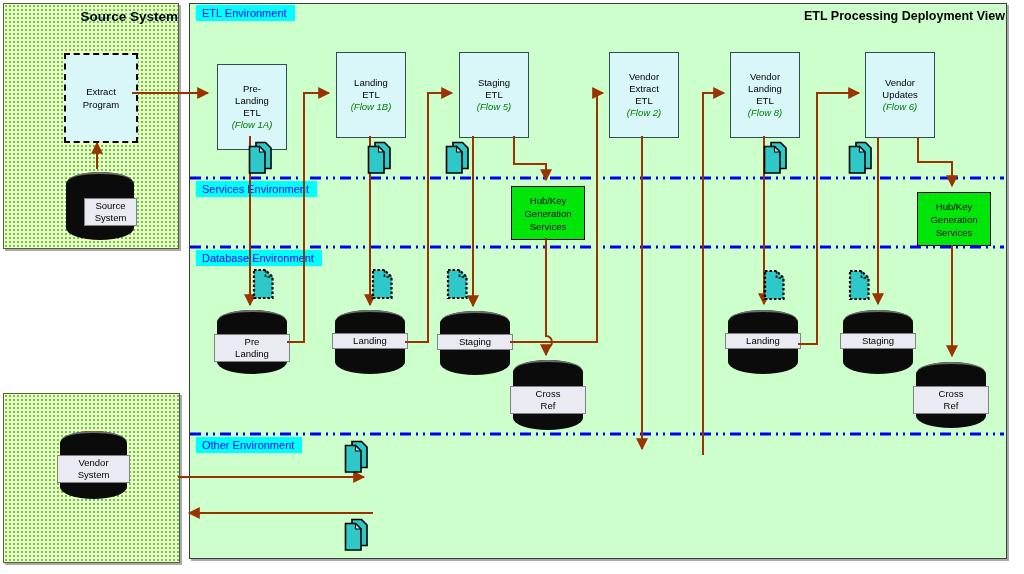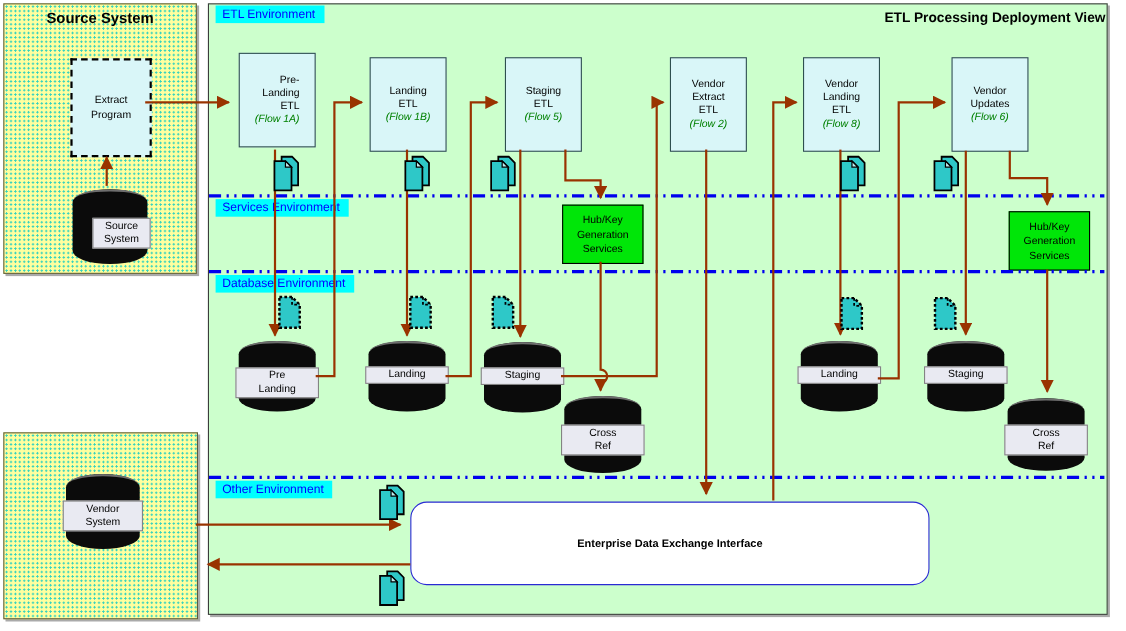--- a/index.html
+++ b/index.html
@@ -7,21 +7,21 @@
     position:relative;width:1024px;height:574px;background:#fff;overflow:hidden;
     font-family:"Liberation Sans","DejaVu Sans",sans-serif;color:#000;
   }
   
   .ybox{
     position:absolute;background-color:#FFFF9E;
     background-image:radial-gradient(circle,#2FD0C0 0.9px,transparent 1px);
     background-size:4px 4px;
     border:1px solid #5c5c3a;box-shadow:2px 2px 0 #aaa;z-index:1;
   }
-  .ytitle{position:absolute;left:0;right:0;text-align:center;font-weight:bold;font-size:13.5px;z-index:2;}
+  .ytitle{position:absolute;left:0;right:0;text-align:right;font-weight:bold;font-size:13.5px;z-index:2;}
   .gbox{
     position:absolute;left:189px;top:3px;width:816px;height:554px;
     background:#CCFFCC;border:1px solid #3c3c3c;box-shadow:2px 2px 0 #aaa;z-index:1;
   }
   .gtitle{position:absolute;left:189px;top:9px;width:816px;text-align:right;font-weight:bold;font-size:12.5px;z-index:2;}
   .envtag{
     position:absolute;background:#00FFFF;color:#0000FF;font-size:11px;
     padding:2px 8px 2px 6px;white-space:nowrap;z-index:2;
   }
   
@@ -92,21 +92,21 @@
     </div>
   </div>
 
   <div class="gbox"></div>
   <div class="gtitle">ETL Processing Deployment View</div>
   <div class="envtag" style="left:196px;top:5px;">ETL Environment</div>
   <div class="envtag" style="left:196px;top:181px;">Services Environment</div>
   <div class="envtag" style="left:196px;top:250px;">Database Environment</div>
   <div class="envtag" style="left:196px;top:437px;">Other  Environment</div>
 
-  <div class="pbox" style="left:217px;top:48px;text-align:right;">
+  <div class="pbox" style="left:217px;top:64px;">
     <div>
       <span class="ln">Pre-</span>
       <span class="ln">Landing</span>
       <span class="ln">ETL</span>
       <span class="flow">(Flow 1A)</span>
     </div>
   </div>
   <div class="pbox" style="left:336px;top:52px;">
     <div>
       <span class="ln">Landing</span>
@@ -188,23 +188,20 @@
       <span class="ln">Staging</span>
     </div>
   </div>
   <div class="cyl" style="left:916px;top:362px;height:66px;">
     <div class="cyl-label" style="top:24px;">
       <span class="ln">Cross</span>
       <span class="ln">Ref</span>
     </div>
   </div>
 
-  <div class="edei">
-    <span>Enterprise Data Exchange Interface</span>
-  </div>
 
   <div class="doc" style="left:248px;top:141px;">
     <svg width="25" height="34" viewBox="0 0 25 34">
         <path d="M8 1.5h9.5l5.5 5.5v20.5H8z" fill="#2EC8C8" stroke="#000" stroke-width="1.6"></path>
         <path d="M1.5 5.5h10l5.5 5.5v21h-15.5z" fill="#2EC8C8" stroke="#000" stroke-width="1.6"></path>
         <path d="M11.5 5.5v5.5h5.5z" fill="#BFF0F0" stroke="#000" stroke-width="1.1"></path>
       </svg>
   </div>
   <div class="doc" style="left:367px;top:141px;">
     <svg width="25" height="34" viewBox="0 0 25 34">

